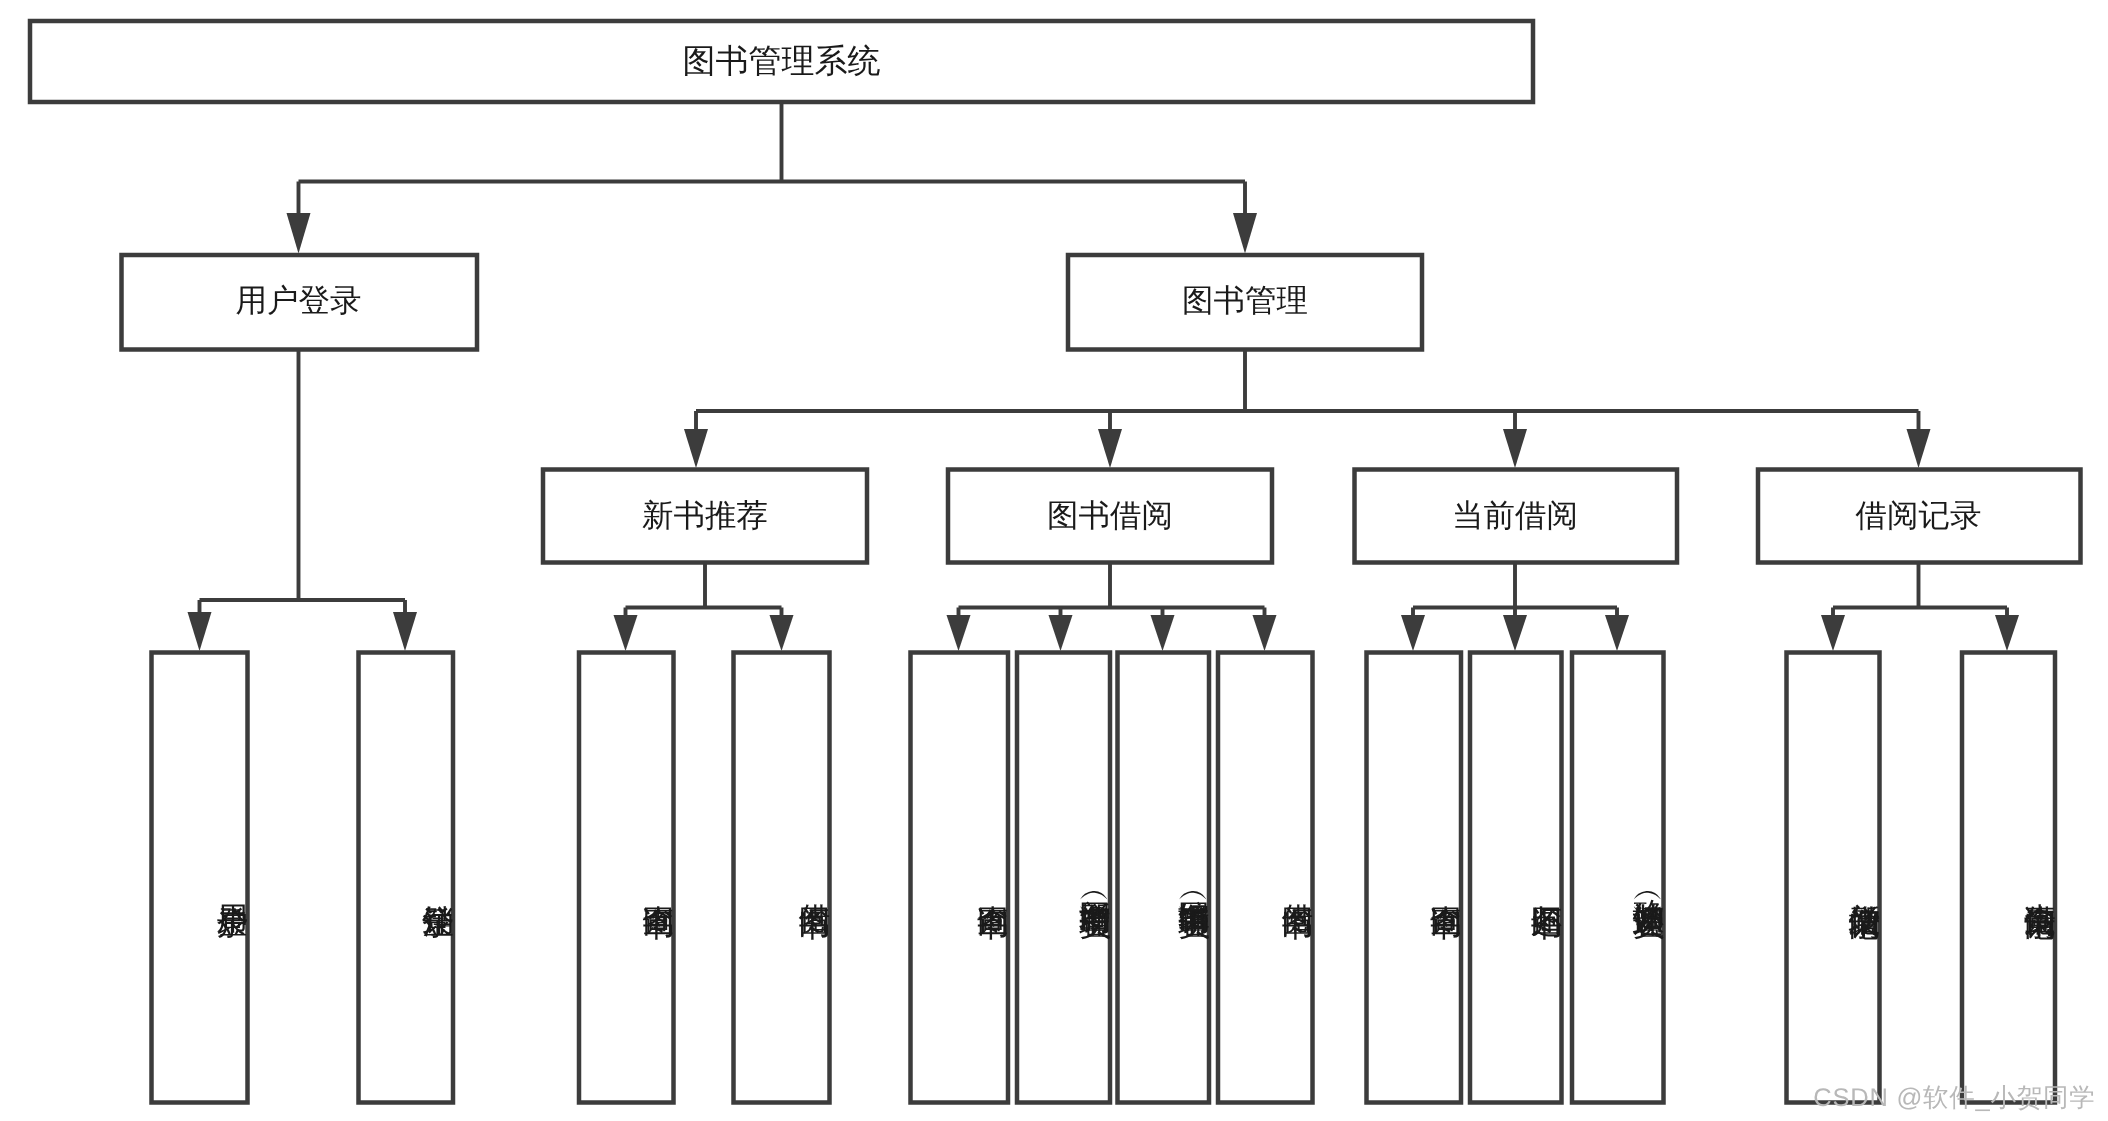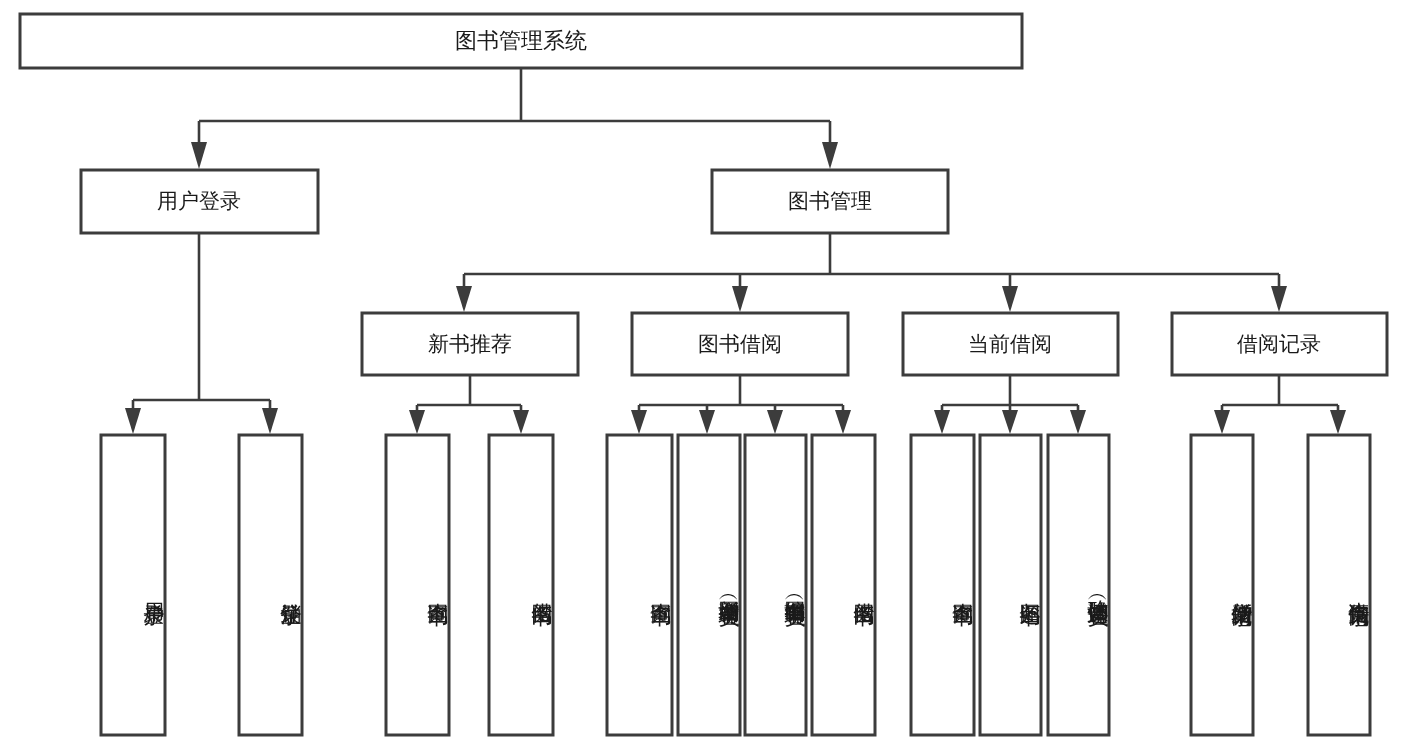--- a/index.html
+++ b/index.html
@@ -204,13 +204,14 @@
   <div class="vlabel" style="left:745px; top:441px; width:61px; height:292px;">编辑图书（管理员）</div>
   <div class="vlabel" style="left:812px; top:445px; width:63px; height:285px;">借阅图书</div>
 
   <div class="vlabel" style="left:911px; top:445px; width:63px; height:285px;">查询图书</div>
   <div class="vlabel" style="left:980px; top:445px; width:61px; height:285px;">归还图书</div>
   <div class="vlabel" style="left:1048px; top:441px; width:61px; height:292px;">确认归还（管理员）</div>
 
   <div class="vlabel" style="left:1191px; top:445px; width:62px; height:285px;">新增借阅记录</div>
   <div class="vlabel" style="left:1308px; top:445px; width:62px; height:285px;">查询借阅记录</div>
 
+  <div class="watermark">CSDN @软件_小贺同学</div>
 </div>
 
 </body></html>

